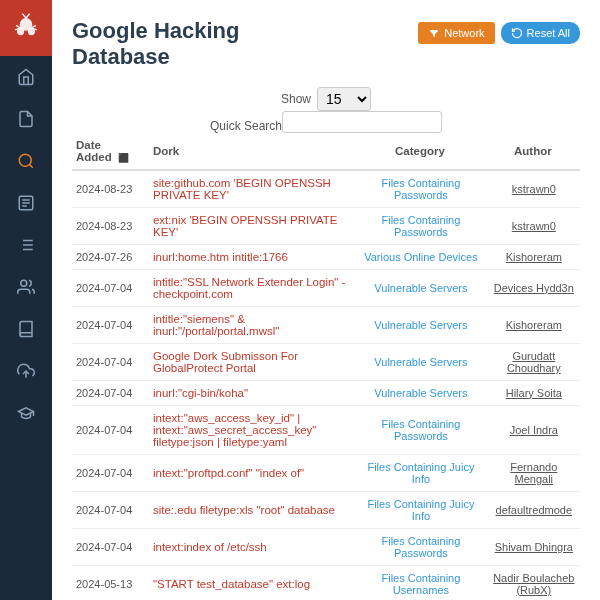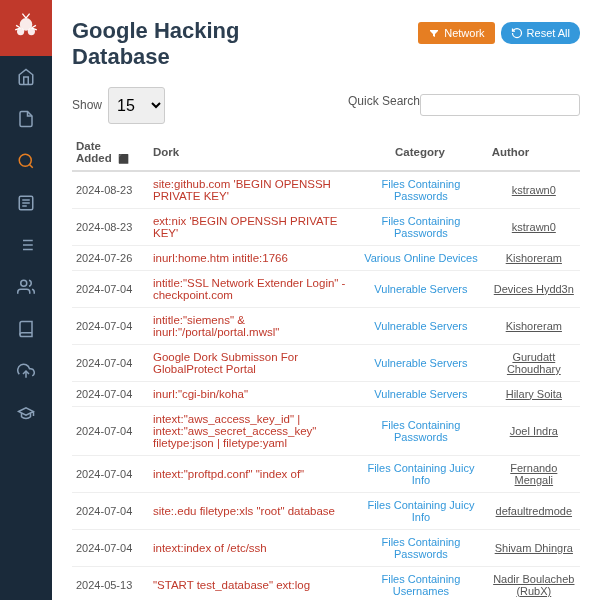--- a/index.html
+++ b/index.html
@@ -86,38 +86,38 @@
       display: flex;
       align-items: center;
       gap: 4px;
     }
 
     
     .controls-row {
       display: flex;
       justify-content: space-between;
       align-items: center;
-      margin-bottom: 10px;
+      flex-direction: column;
     }
     .show-row {
       display: flex;
       align-items: center;
       gap: 6px;
       font-size: 12px;
       color: #555;
     }
     .show-row select {
-      padding: 8px 4px;
-      font-size: 16px;
+      padding: 2px 4px;
+      font-size: 14px;
       border: 1px solid #ccc;
       border-radius: 3px;
     }
     .quick-search-row {
       display: flex;
-      align-items: flex-start;
+      align-items: flex-end;
       font-size: 12px;
       color: #555;
     }
     .quick-search-input {
       border: 1px solid #ccc;
       border-radius: 3px;
       padding: 3px 8px;
       font-size: 12px;
       width: 160px;
       outline: none;
@@ -144,20 +144,21 @@
     }
     thead th.col-dork {
       width: 200px;
     }
     thead th.col-category {
       width: 130px;
       text-align: center;
     }
     thead th.col-author {
       width: 90px;
+      text-align: center;
     }
     tbody tr {
       border-bottom: 1px solid #eee;
     }
     tbody td {
       padding: 6px 4px;
       vertical-align: middle;
     }
     .td-date {
       color: #555;

